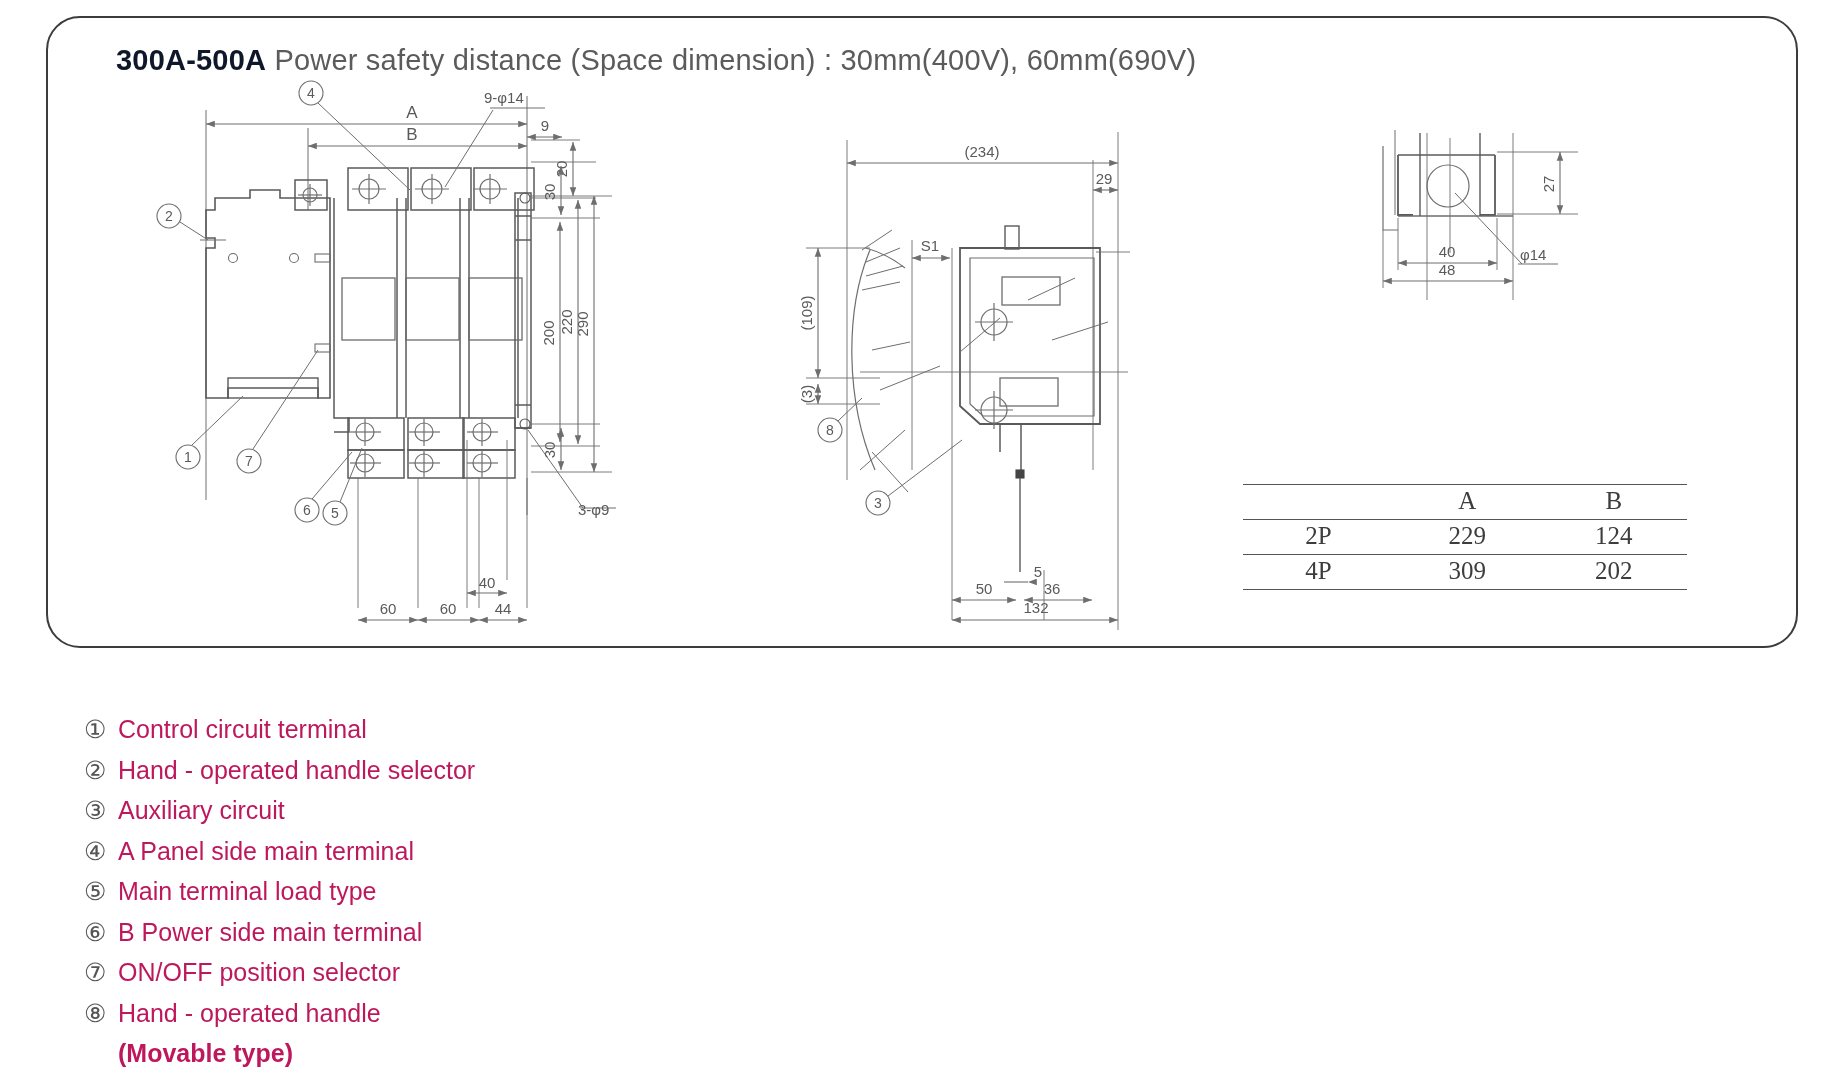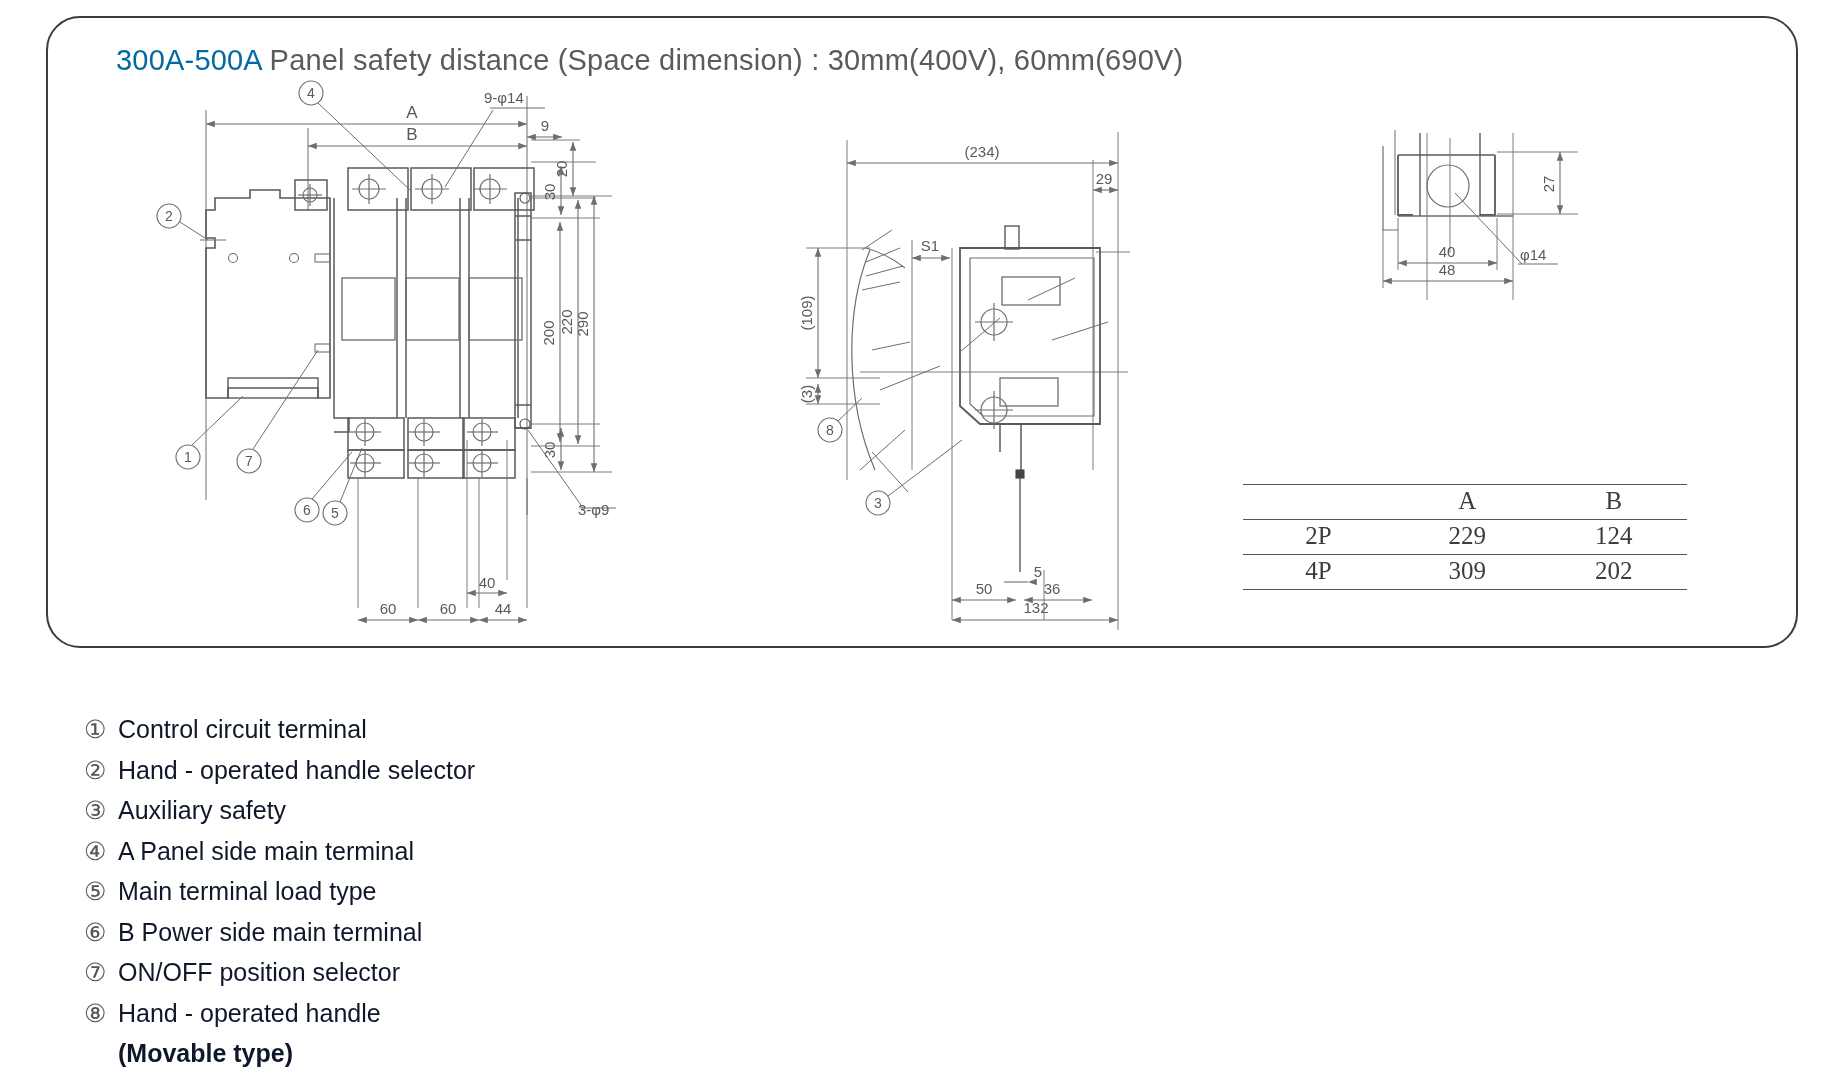--- a/index.html
+++ b/index.html
@@ -9,31 +9,31 @@
   }
   
   #panel{
     position:absolute;left:46px;top:16px;width:1752px;height:632px;
     border:2.5px solid #3c3c3c;border-radius:34px;background:#fff;box-sizing:border-box;
   }
   #title{
     position:absolute;left:116px;top:44px;white-space:nowrap;
     font-size:29px;color:#5b5b5b;letter-spacing:.2px;
   }
-  #title .bold{font-weight:normal;color:#0369a1;}
+  #title .bold{font-weight:bold;color:#0f172a;}
   
   .dwg{position:absolute;top:0;left:0;}
   
   #legend{position:absolute;left:84px;top:712px;width:760px;}
   .leg-row{display:flex;align-items:flex-start;height:40.5px;}
   .leg-num{
     width:34px;flex:0 0 34px;font-size:25px;line-height:34px;color:#555;
     text-align:left;
   }
-  .leg-txt{font-size:25px;line-height:34px;color:#0f172a;white-space:nowrap;}
+  .leg-txt{font-size:25px;line-height:34px;color:#be185d;white-space:nowrap;}
   .leg-txt.cont{margin-left:34px;font-weight:bold;}
   .leg-row.sub{height:40.5px;}
   
   #dimtable{
     position:absolute;left:1243px;top:484px;width:444px;
     border-collapse:collapse;font-family:"Liberation Serif",serif;
   }
   #dimtable td,#dimtable th{
     font-size:25px;color:#3d3d3d;text-align:center;padding:2px 0 4px 0;font-weight:normal;
   }
@@ -43,21 +43,21 @@
   #dimtable td.va{width:33%;}
   #dimtable td.vb{width:33%;margin-top:19px;}
 </style>
 </head>
 <body>
 
 <div id="panel"></div>
 
 <div id="title">
   <span class="bold">300A-500A</span>
-  <span>Panel safety distance (Space dimension) : 30mm(400V), 60mm(690V)</span>
+  <span>Power safety distance (Space dimension) : 30mm(400V), 60mm(690V)</span>
 </div>
 
 <svg class="dwg" width="1836" height="1082">
   <defs>
     <marker id="ah" markerWidth="9" markerHeight="9" refX="8" refY="3" orient="auto">
       <path d="M0,0 L8,3 L0,6 z" fill="#6e6e6e"></path>
     </marker>
     <marker id="ahs" markerWidth="9" markerHeight="9" refX="0" refY="3" orient="auto">
       <path d="M8,0 L0,3 L8,6 z" fill="#6e6e6e"></path>
     </marker>
@@ -389,21 +389,21 @@
   <div class="leg-row">
     <span class="leg-num">①</span>
     <span class="leg-txt">Control circuit terminal</span>
   </div>
   <div class="leg-row">
     <span class="leg-num">②</span>
     <span class="leg-txt">Hand - operated handle selector</span>
   </div>
   <div class="leg-row">
     <span class="leg-num">③</span>
-    <span class="leg-txt">Auxiliary safety</span>
+    <span class="leg-txt">Auxiliary circuit</span>
   </div>
   <div class="leg-row">
     <span class="leg-num">④</span>
     <span class="leg-txt">A Panel side main terminal</span>
   </div>
   <div class="leg-row">
     <span class="leg-num">⑤</span>
     <span class="leg-txt">Main terminal load type</span>
   </div>
   <div class="leg-row">

